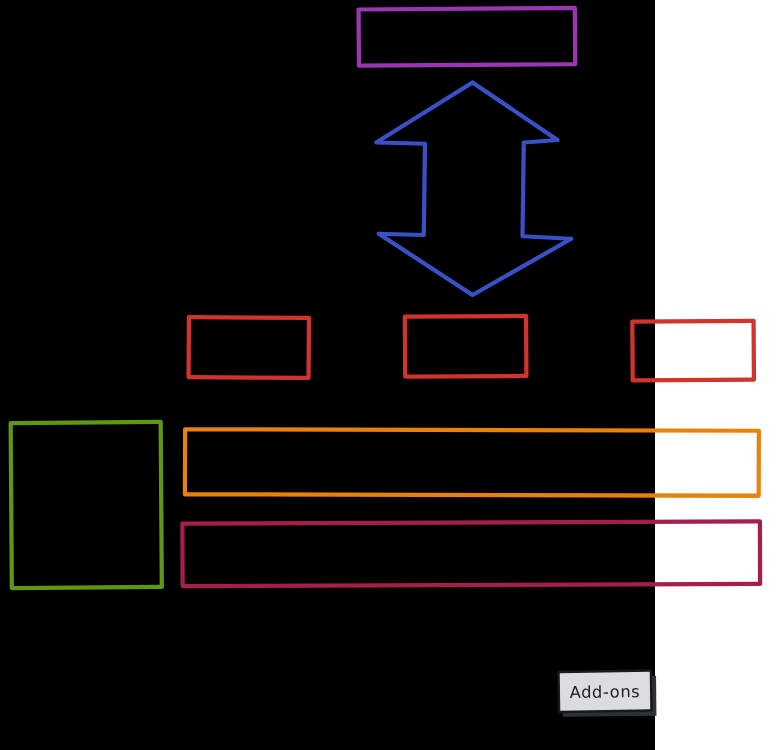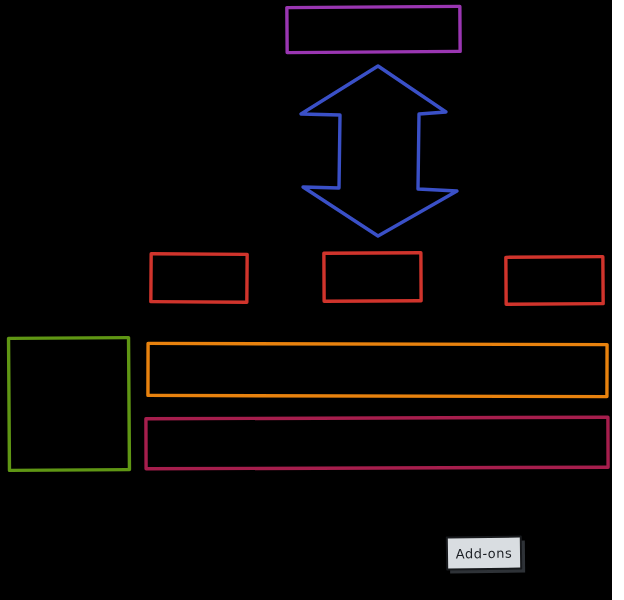--- a/index.html
+++ b/index.html
@@ -5,21 +5,21 @@
   html, body {
     margin: 0;
     padding: 0;
     width: 624px;
     height: 600px;
     overflow: hidden;
     font-family: "DejaVu Sans", sans-serif;
   }
   .canvas-wrap {
     position: relative;
-    width: 612px;
+    width: 524px;
     height: 600px;
     background: #000000;
   }
   svg.diagram {
     position: absolute;
     left: 0;
     top: 0;
     display: block;
   }
   .sketch {

